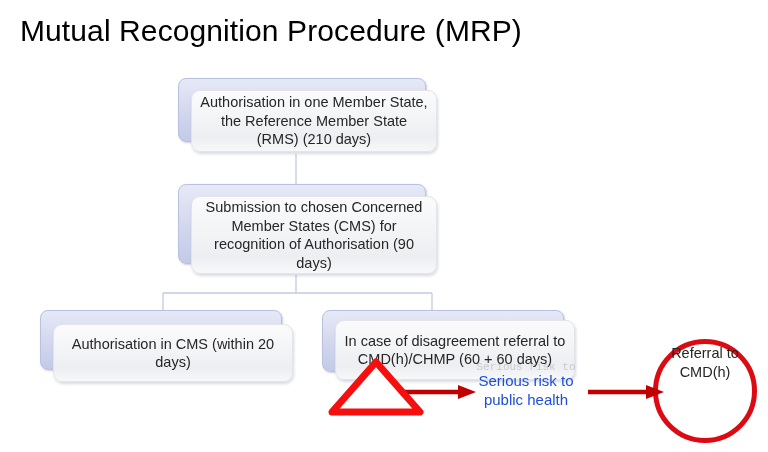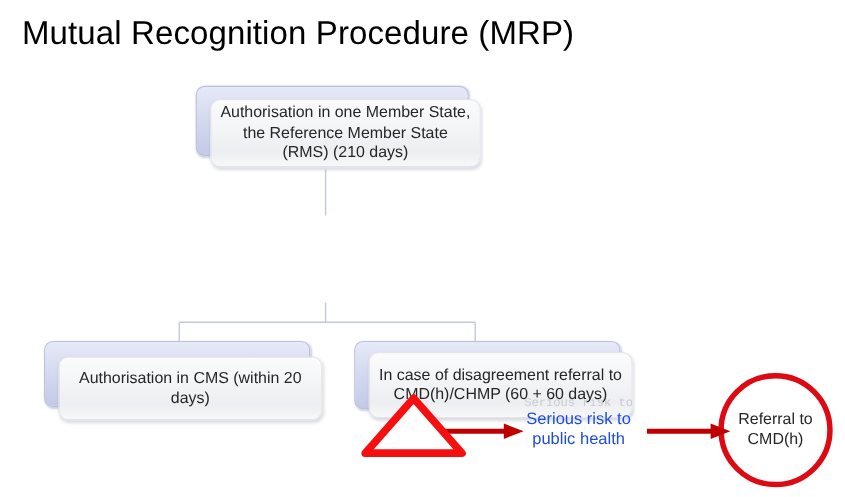--- a/index.html
+++ b/index.html
@@ -143,21 +143,20 @@
   #referral-circle {
     position: absolute;
     left: 653px;
     top: 339px;
     width: 104px;
     height: 104px;
     border-radius: 50%;
     border: 5px solid #dc0a12;
     background: #ffffff;
     display: flex;
-    align-items: center;
     justify-content: center;
     box-sizing: border-box;
     z-index: 3;
   }
   #referral-circle .circle-text {
     text-align: center;
     font-size: 14.5px;
     line-height: 19px;
     color: #262626;
   }
@@ -182,20 +181,26 @@
     <line x1="432" y1="293" x2="432" y2="312" stroke="#c4c9e0" stroke-width="1.3"></line>
   </svg>
 
   <div class="proc-box" id="box-rms">
     <div class="back-plate"></div>
     <div class="front-plate">
       <div class="box-text">Authorisation in one Member State, the Reference Member State (RMS) (210 days)</div>
     </div>
   </div>
 
+  <div class="proc-box" id="box-cms-submit">
+    <div class="back-plate"></div>
+    <div class="front-plate">
+      <div class="box-text">Submission to chosen Concerned Member States (CMS) for recognition of Authorisation (90 days)</div>
+    </div>
+  </div>
 
   <div class="proc-box" id="box-cms-auth">
     <div class="back-plate"></div>
     <div class="front-plate">
       <div class="box-text">Authorisation in CMS (within 20 days)</div>
     </div>
   </div>
 
   <div class="proc-box" id="box-disagreement">
     <div class="back-plate"></div>

